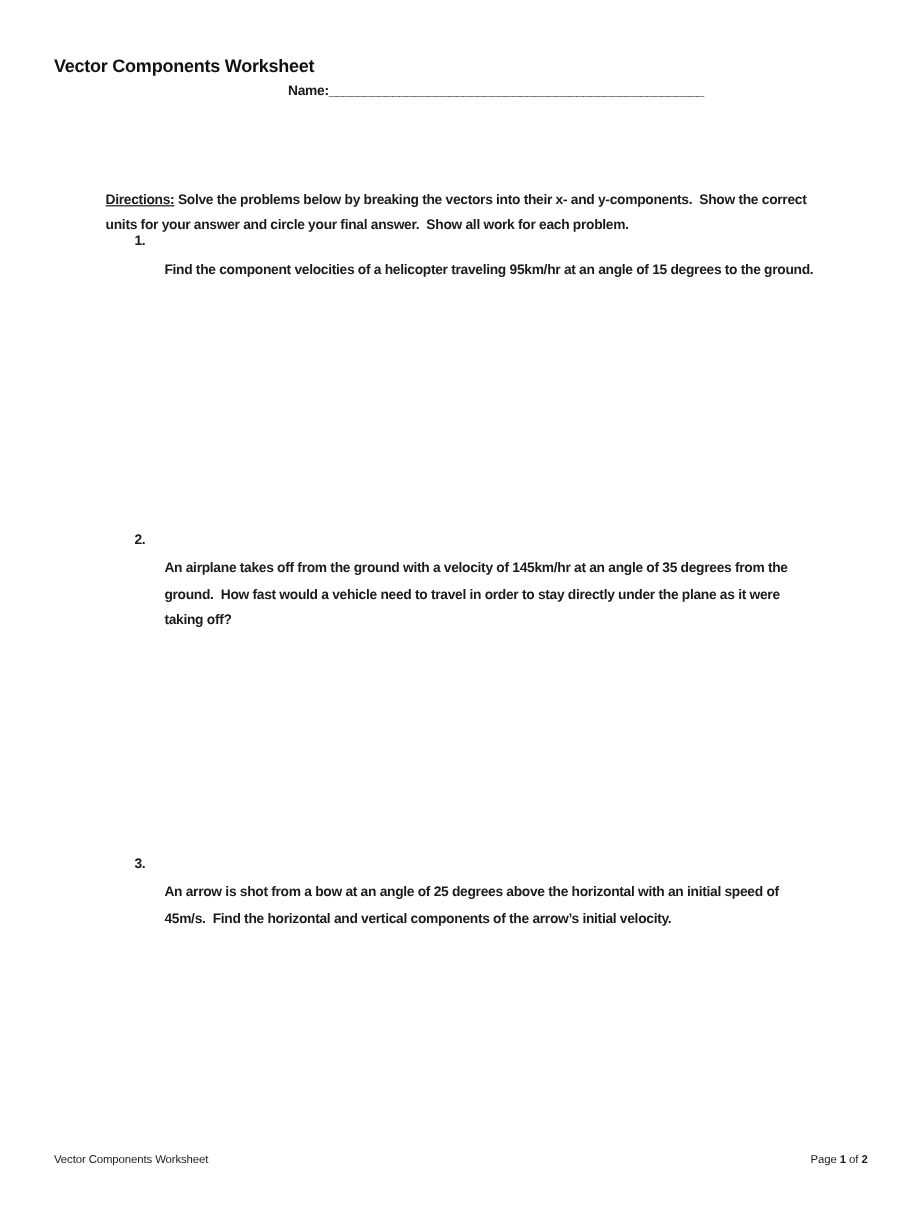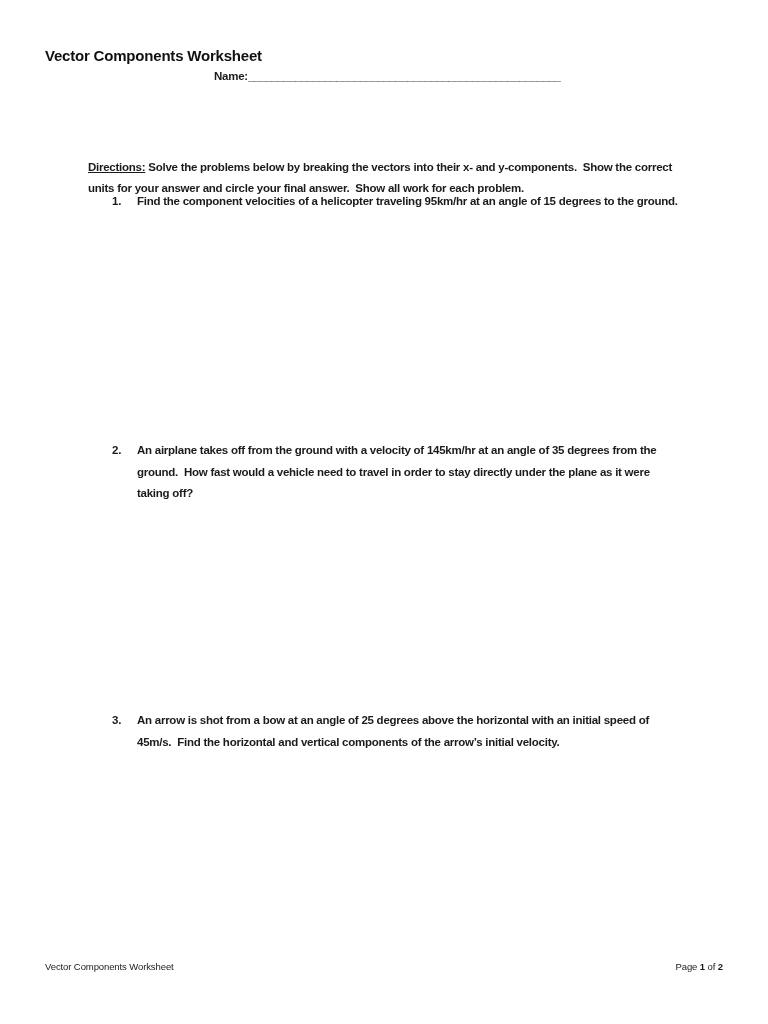--- a/index.html
+++ b/index.html
@@ -22,21 +22,21 @@
     position: absolute;
     left: 45px;
     top: 47px;
     font-size: 15px;
     font-weight: bold;
     letter-spacing: -0.2px;
     color: #111;
   }
   .name-row {
     position: absolute;
-    left: 214px;
+    left: 240px;
     top: 66px;
     line-height: 20px;
     white-space: nowrap;
   }
   .date-block {
     position: absolute;
     left: 575px;
     top: 85px;
     line-height: 20px;
     white-space: nowrap;
@@ -52,21 +52,21 @@
     margin-top: 20px;
   }
   .directions-label { text-decoration: underline; }
   .problem {
     position: absolute;
     left: 112px;
     display: flex;
     line-height: 21.5px;
   }
   .problem .num { width: 25px; flex: none; }
-  .problem .txt { width: 548px; white-space: pre-wrap; }
+  .problem .txt { width: 548px; white-space: pre-wrap; margin-top: 24px; }
   .problem-1 { top: 191px; }
   .problem-2 { top: 440px; }
   .problem-3 { top: 710px; }
   .footer-left {
     position: absolute;
     left: 45px;
     top: 961px;
     font-weight: normal;
     font-size: 9.5px;
     letter-spacing: -0.1px;

